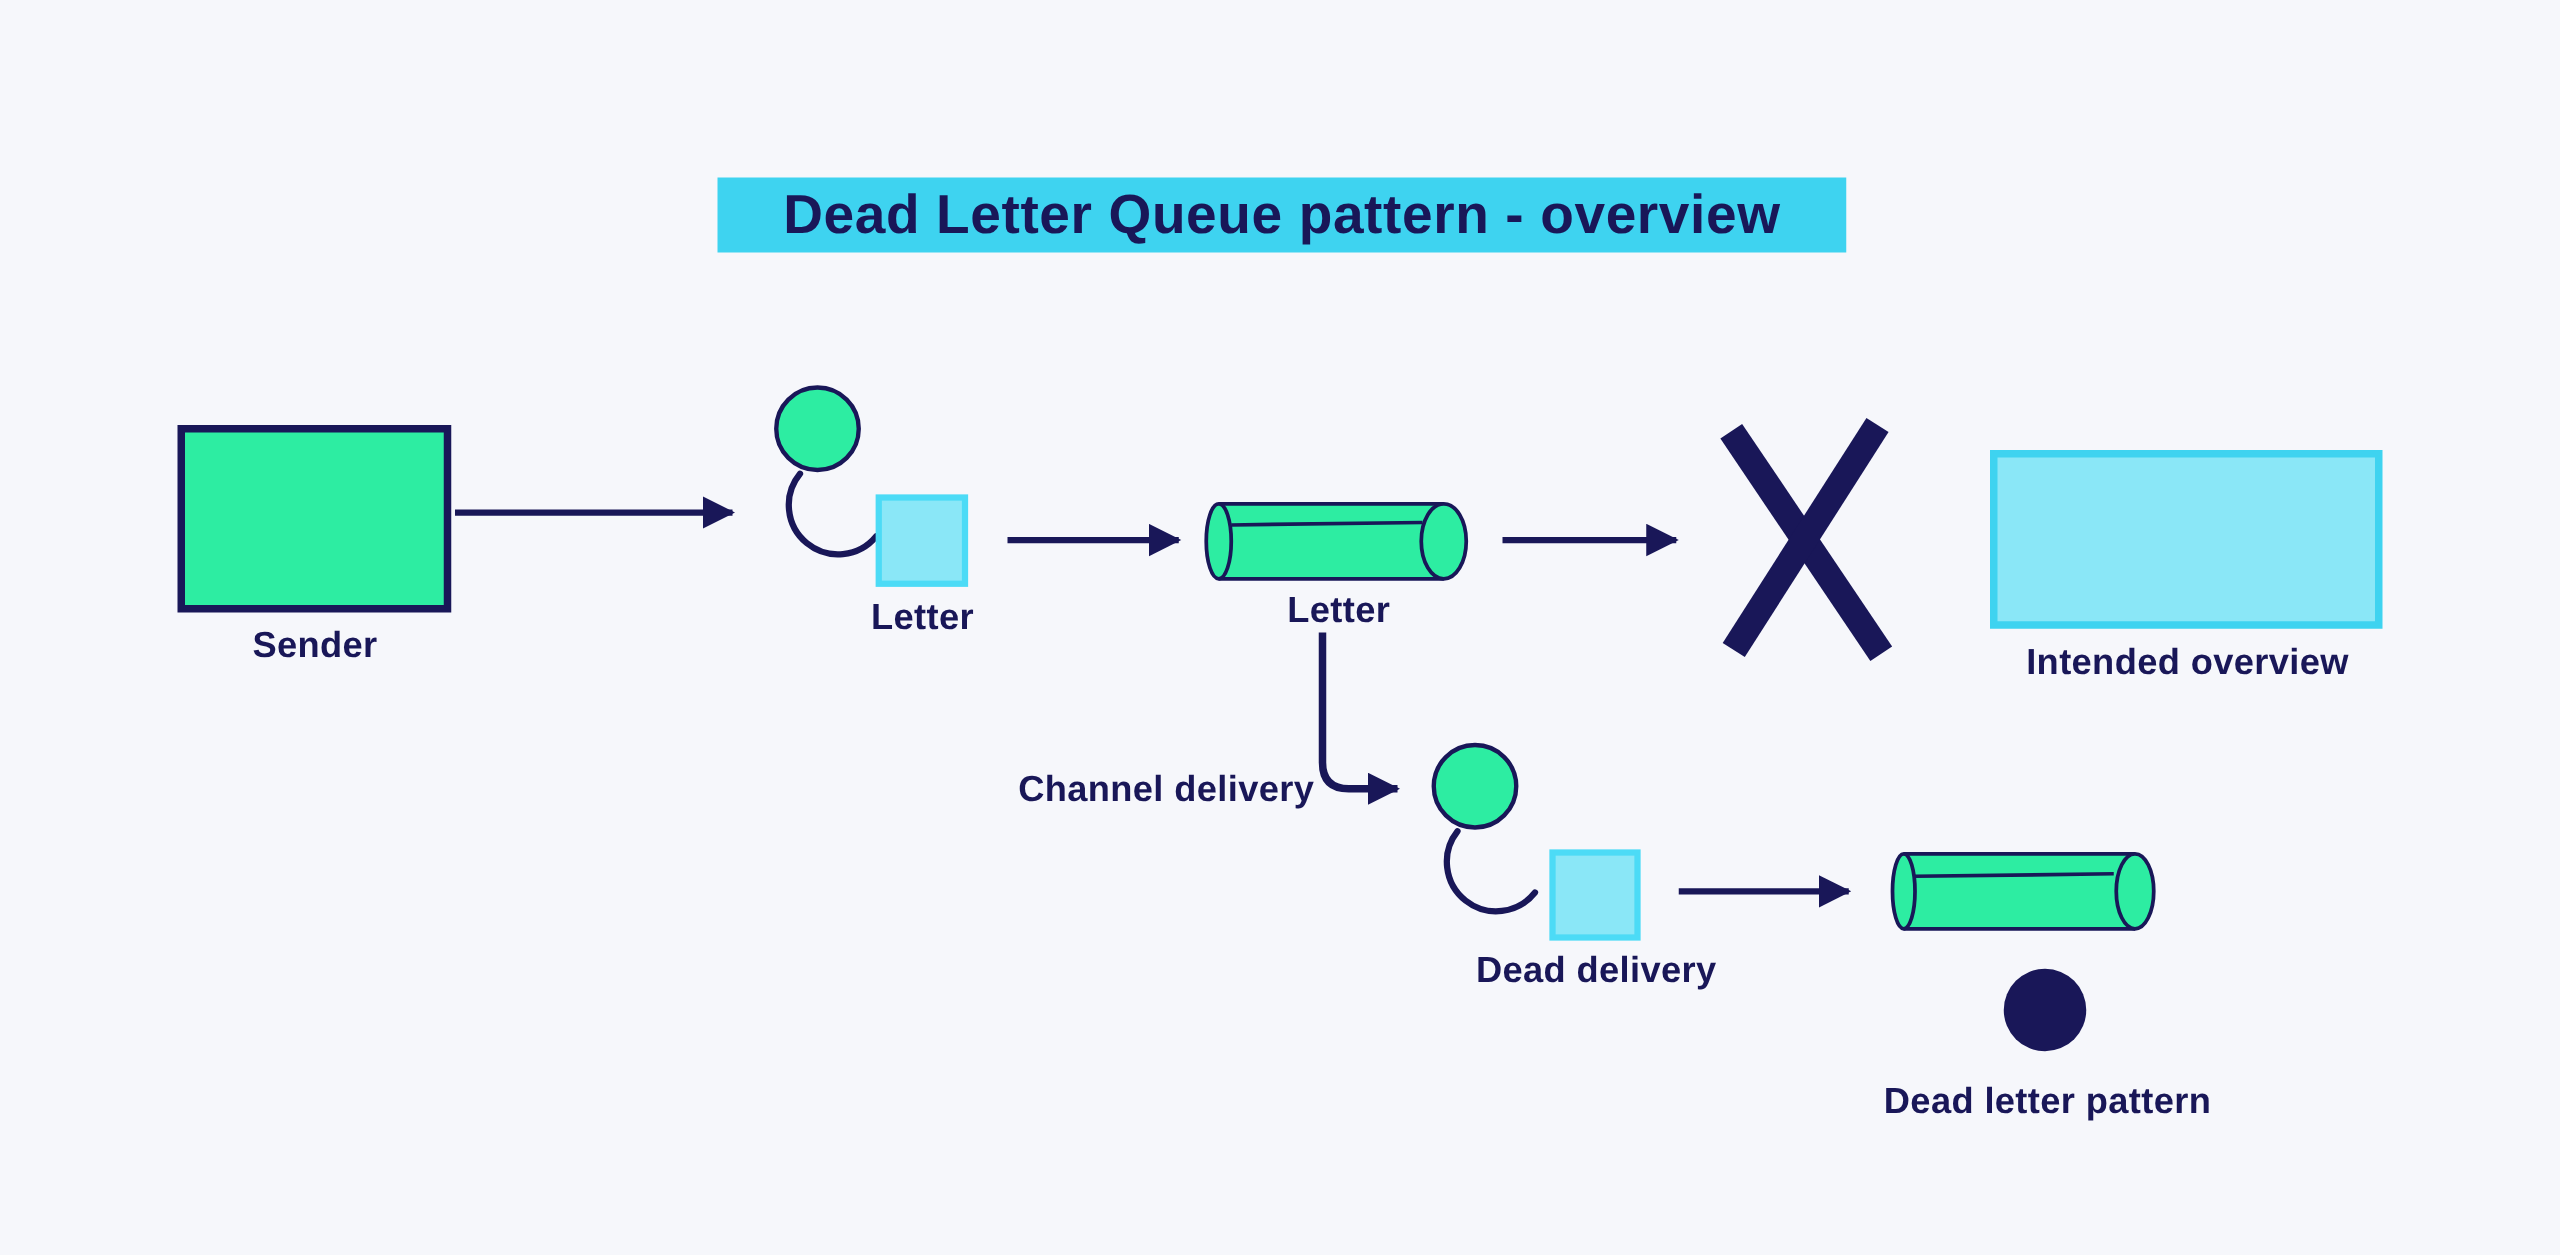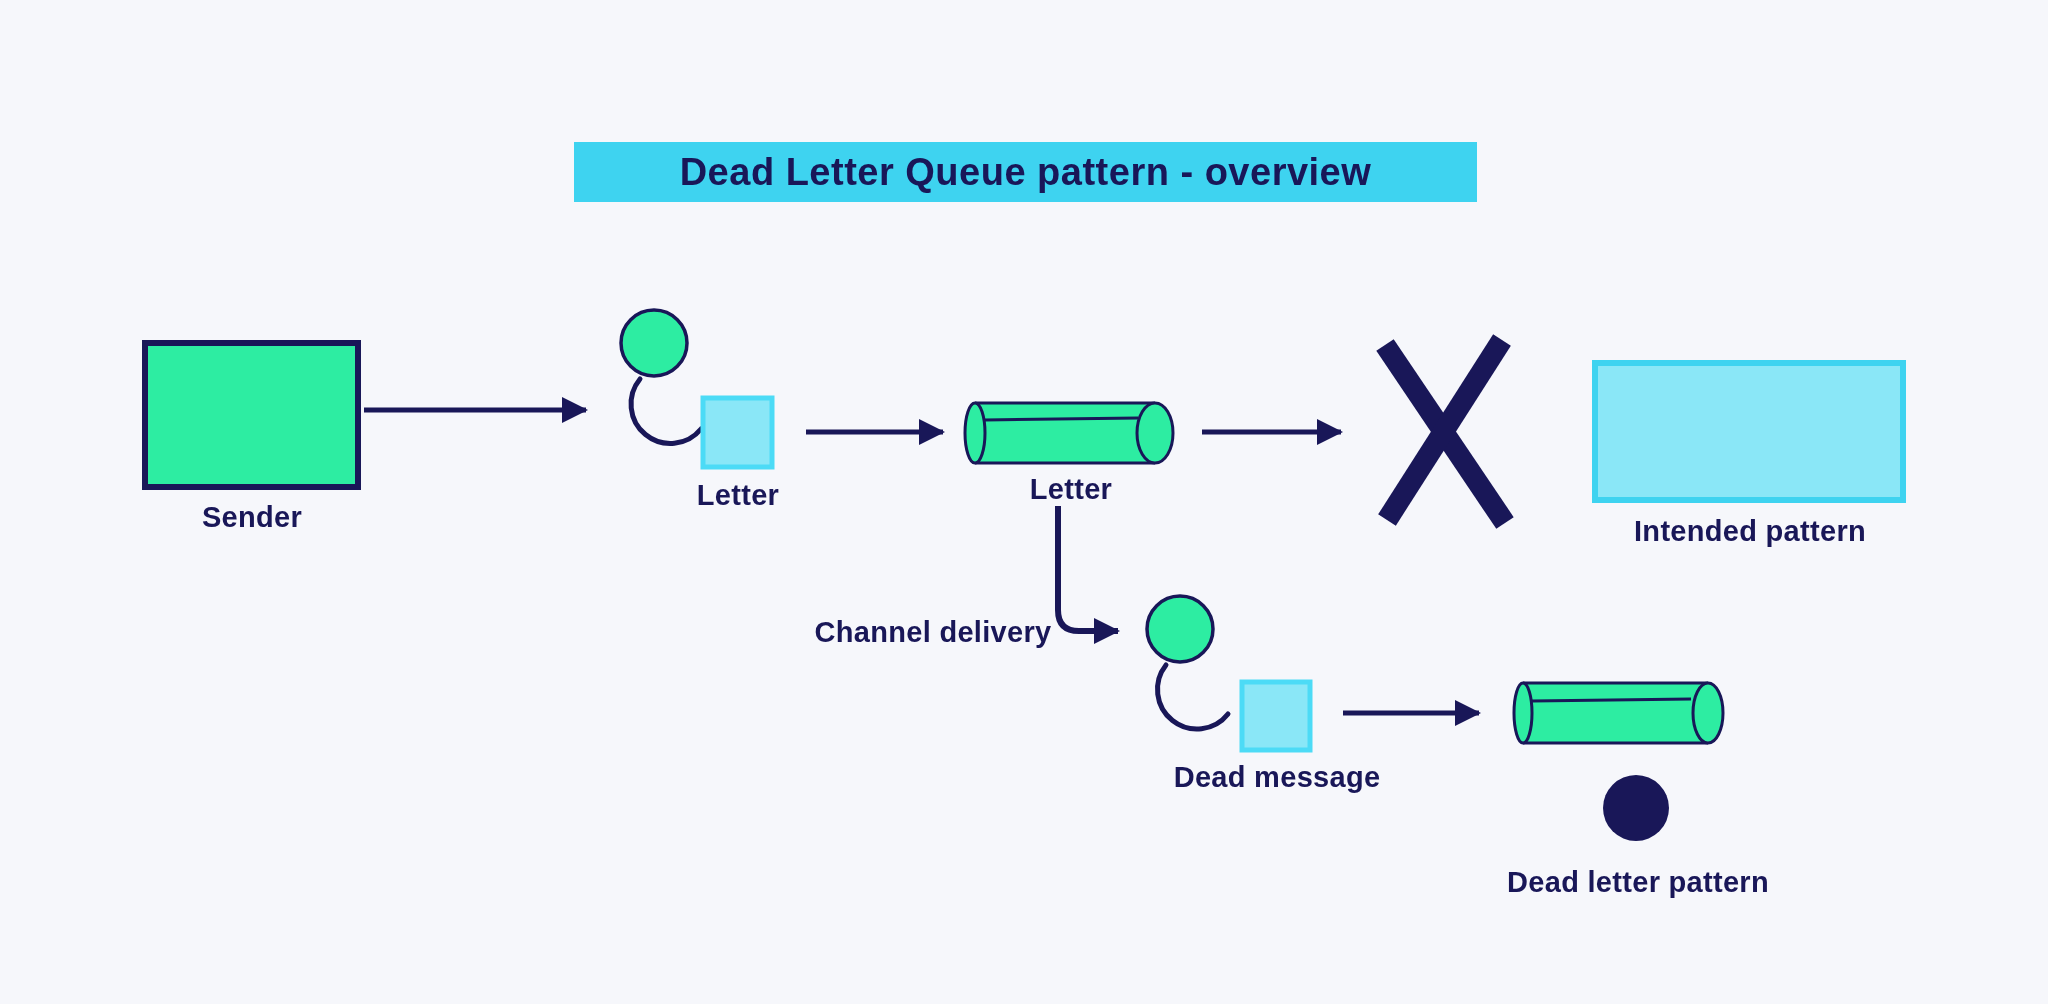--- a/index.html
+++ b/index.html
@@ -8,21 +8,21 @@
   }
   html,body{margin:0;padding:0;background:var(--bg);}
   .stage{
     position:relative;width:2048px;height:1004px;background:var(--bg);
     font-family:"Liberation Sans",sans-serif;overflow:hidden;
   }
   .shapes{position:absolute;left:0;top:0;width:2048px;height:1004px;}
   .title{
     position:absolute;left:574px;top:142px;width:903px;height:60px;
     background:var(--cyan_hl);color:var(--navy);
-    font-size:38px;font-weight:700;letter-spacing:0.5px;
+    font-size:44px;font-weight:700;letter-spacing:0.5px;
     display:flex;align-items:center;justify-content:center;white-space:nowrap;
   }
   .label{
     position:absolute;transform:translate(-50%,-50%);
     color:var(--navy);font-size:29px;font-weight:600;
     letter-spacing:0.3px;white-space:nowrap;
   }
   
   .sender-rect{fill:var(--green);stroke:var(--navy);stroke-width:6;}
   .receiver-rect{fill:var(--cyan_fill);stroke:var(--cyan_hl);stroke-width:6;}
@@ -99,17 +99,17 @@
 
     <circle class="dot" cx="1636" cy="808" r="33"></circle>
   </svg>
 
   <div class="title">Dead Letter Queue pattern - overview</div>
 
   <div class="label" style="left:252px;top:517px">Sender</div>
   <div class="label" style="left:738px;top:495px">Letter</div>
   <div class="label" style="left:1071px;top:489px">Letter</div>
   <div class="label" style="left:933px;top:632px">Channel delivery</div>
-  <div class="label" style="left:1750px;top:531px">Intended pattern</div>
-  <div class="label" style="left:1277px;top:777px">Dead message</div>
+  <div class="label" style="left:1750px;top:531px">Intended overview</div>
+  <div class="label" style="left:1277px;top:777px">Dead delivery</div>
   <div class="label" style="left:1638px;top:882px">Dead letter pattern</div>
 
 </div>
 
 </body></html>

